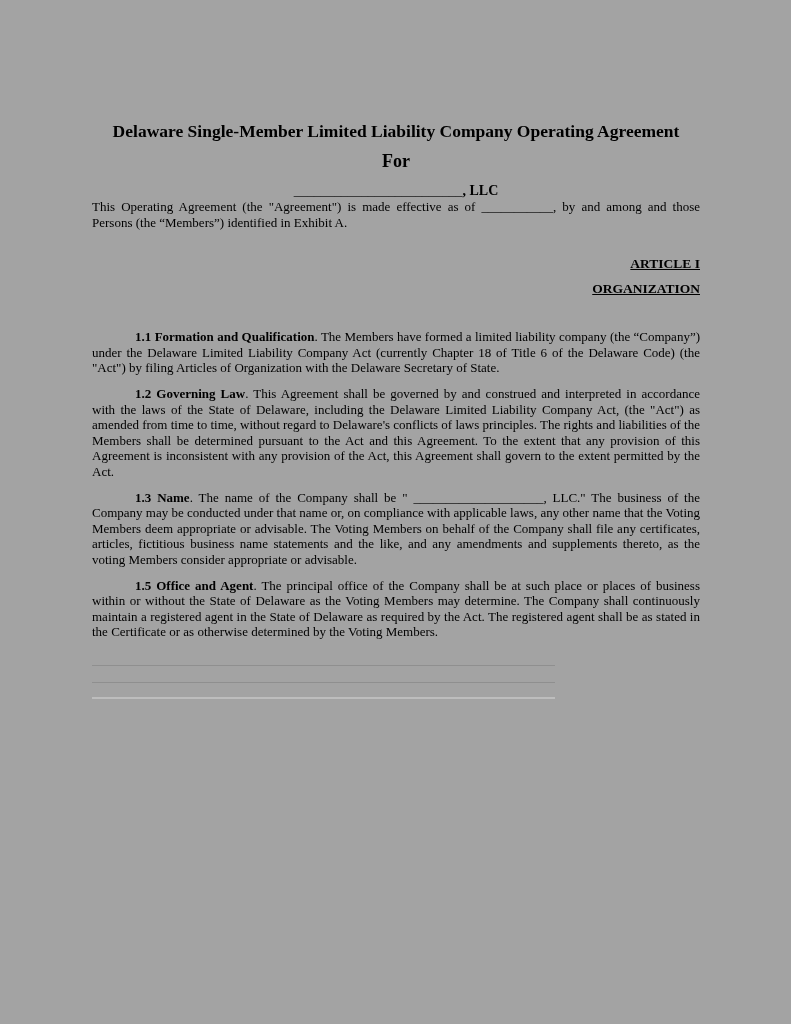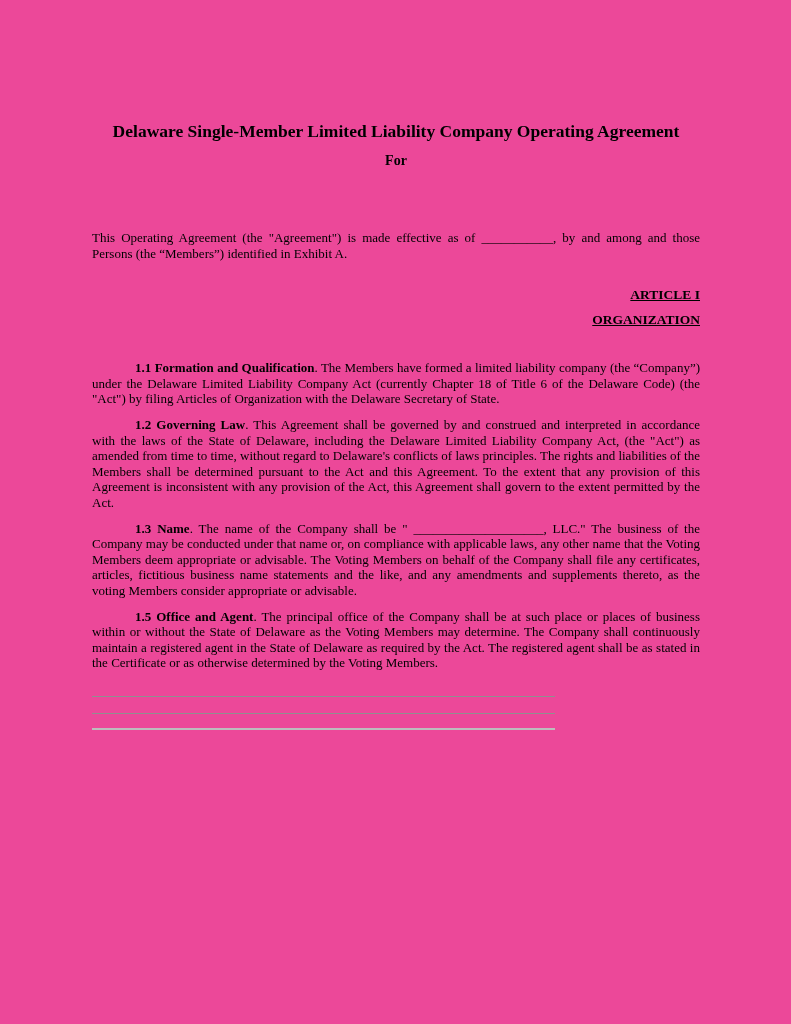--- a/index.html
+++ b/index.html
@@ -5,56 +5,55 @@
   * { box-sizing: border-box; }
   html, body {
     margin: 0;
     padding: 0;
     background: #ffffff;
   }
   .page {
     position: relative;
     width: 791px;
     height: 1024px;
-    background: #ec4899;
+    background: #a3a3a3;
     color: #000000;
     font-family: "Liberation Serif", "DejaVu Serif", serif;
     padding: 121px 91px 0 92px;
     overflow: hidden;
   }
   .title {
     margin: 0 0 11px 0;
     font-size: 17.5px;
     line-height: 21px;
     font-weight: bold;
     text-align: center;
   }
   .subtitle {
     margin: 0 0 13px 0;
-    font-size: 14px;
+    font-size: 18px;
     line-height: 16px;
     font-weight: bold;
     text-align: center;
   }
   .company-line {
     margin: 0;
     font-size: 13.5px;
     line-height: 17px;
     text-align: center;
   }
   .company-line .blank {
     font-weight: normal;
     letter-spacing: 0;
   }
   .company-line .suffix {
     font-weight: bold;
     font-size: 14px;
   }
   .preamble {
-    margin-top: 61px;
   }
   p.para {
     margin: 0 0 10px 0;
     font-size: 13px;
     line-height: 15.6px;
     text-align: justify;
   }
   .article-head {
     margin: 26px 0 32px 0;
     text-align: center;
@@ -92,20 +91,21 @@
 </style>
 </head>
 <body>
 
 <div class="page">
 
   <h1 class="title">Delaware Single-Member Limited Liability Company Operating Agreement</h1>
 
   <div class="subtitle">For</div>
 
+  <div class="company-line"><span class="blank">_________________________</span><span class="suffix">, LLC</span></div>
 
   <div class="preamble">
     <p class="para">This Operating Agreement (the "Agreement") is made effective as of ___________, by and among and those Persons (the “Members”) identified in Exhibit A.</p>
   </div>
 
   <div class="article-head">
     <div class="article-line">ARTICLE I</div>
     <div class="article-line">ORGANIZATION</div>
   </div>
 

